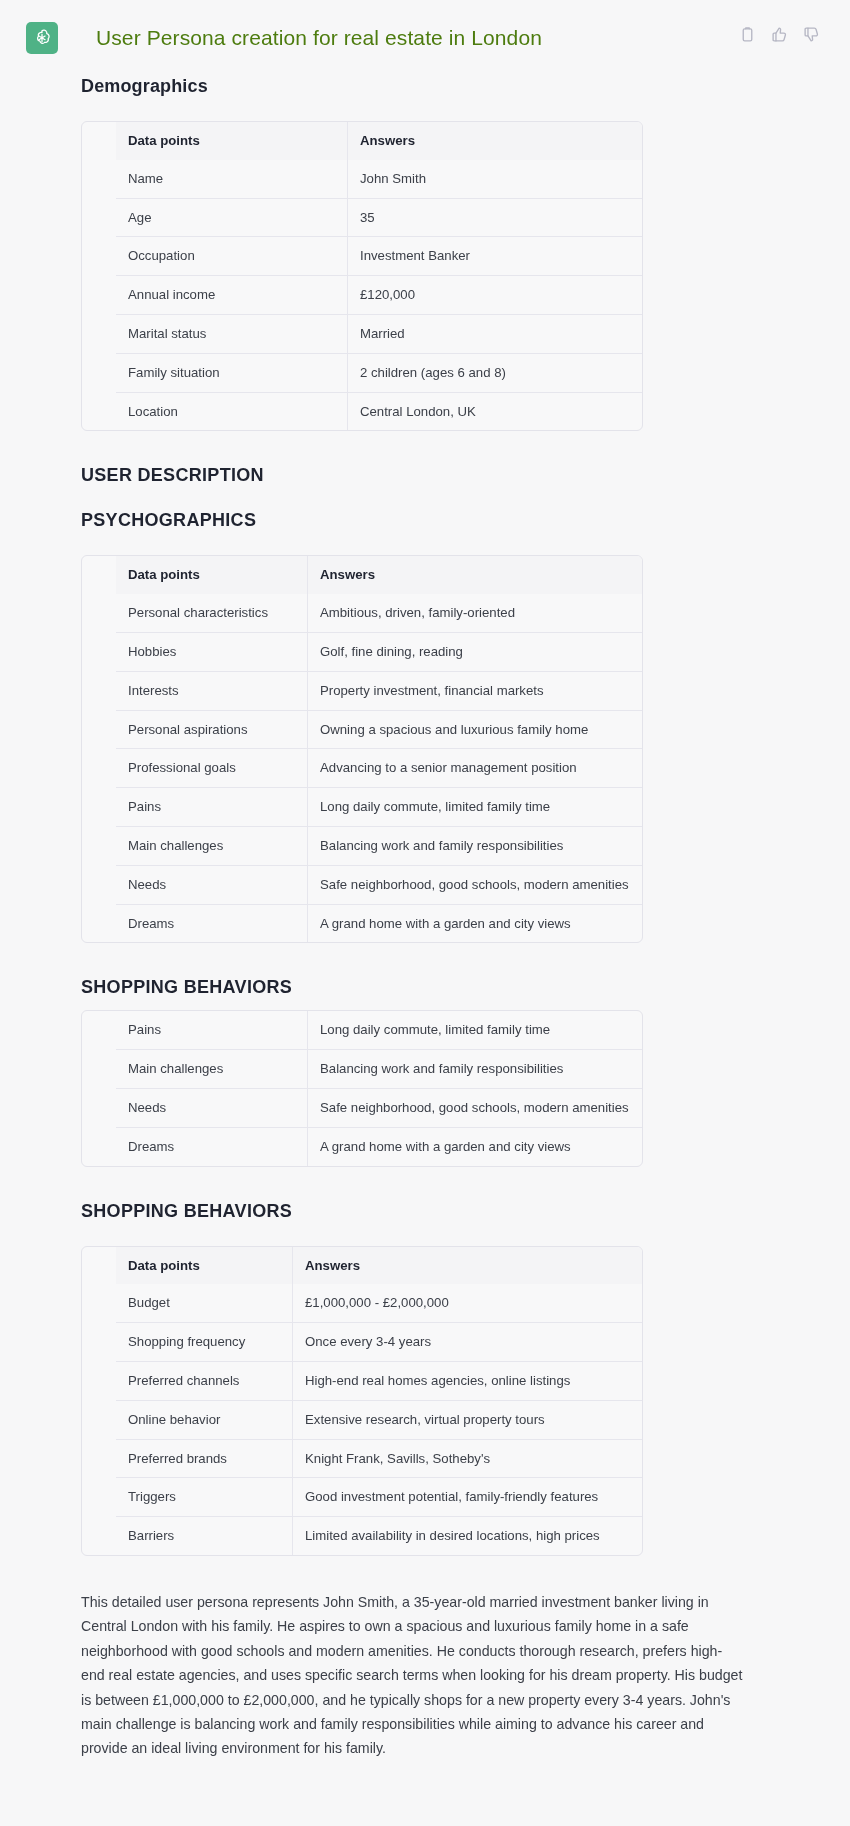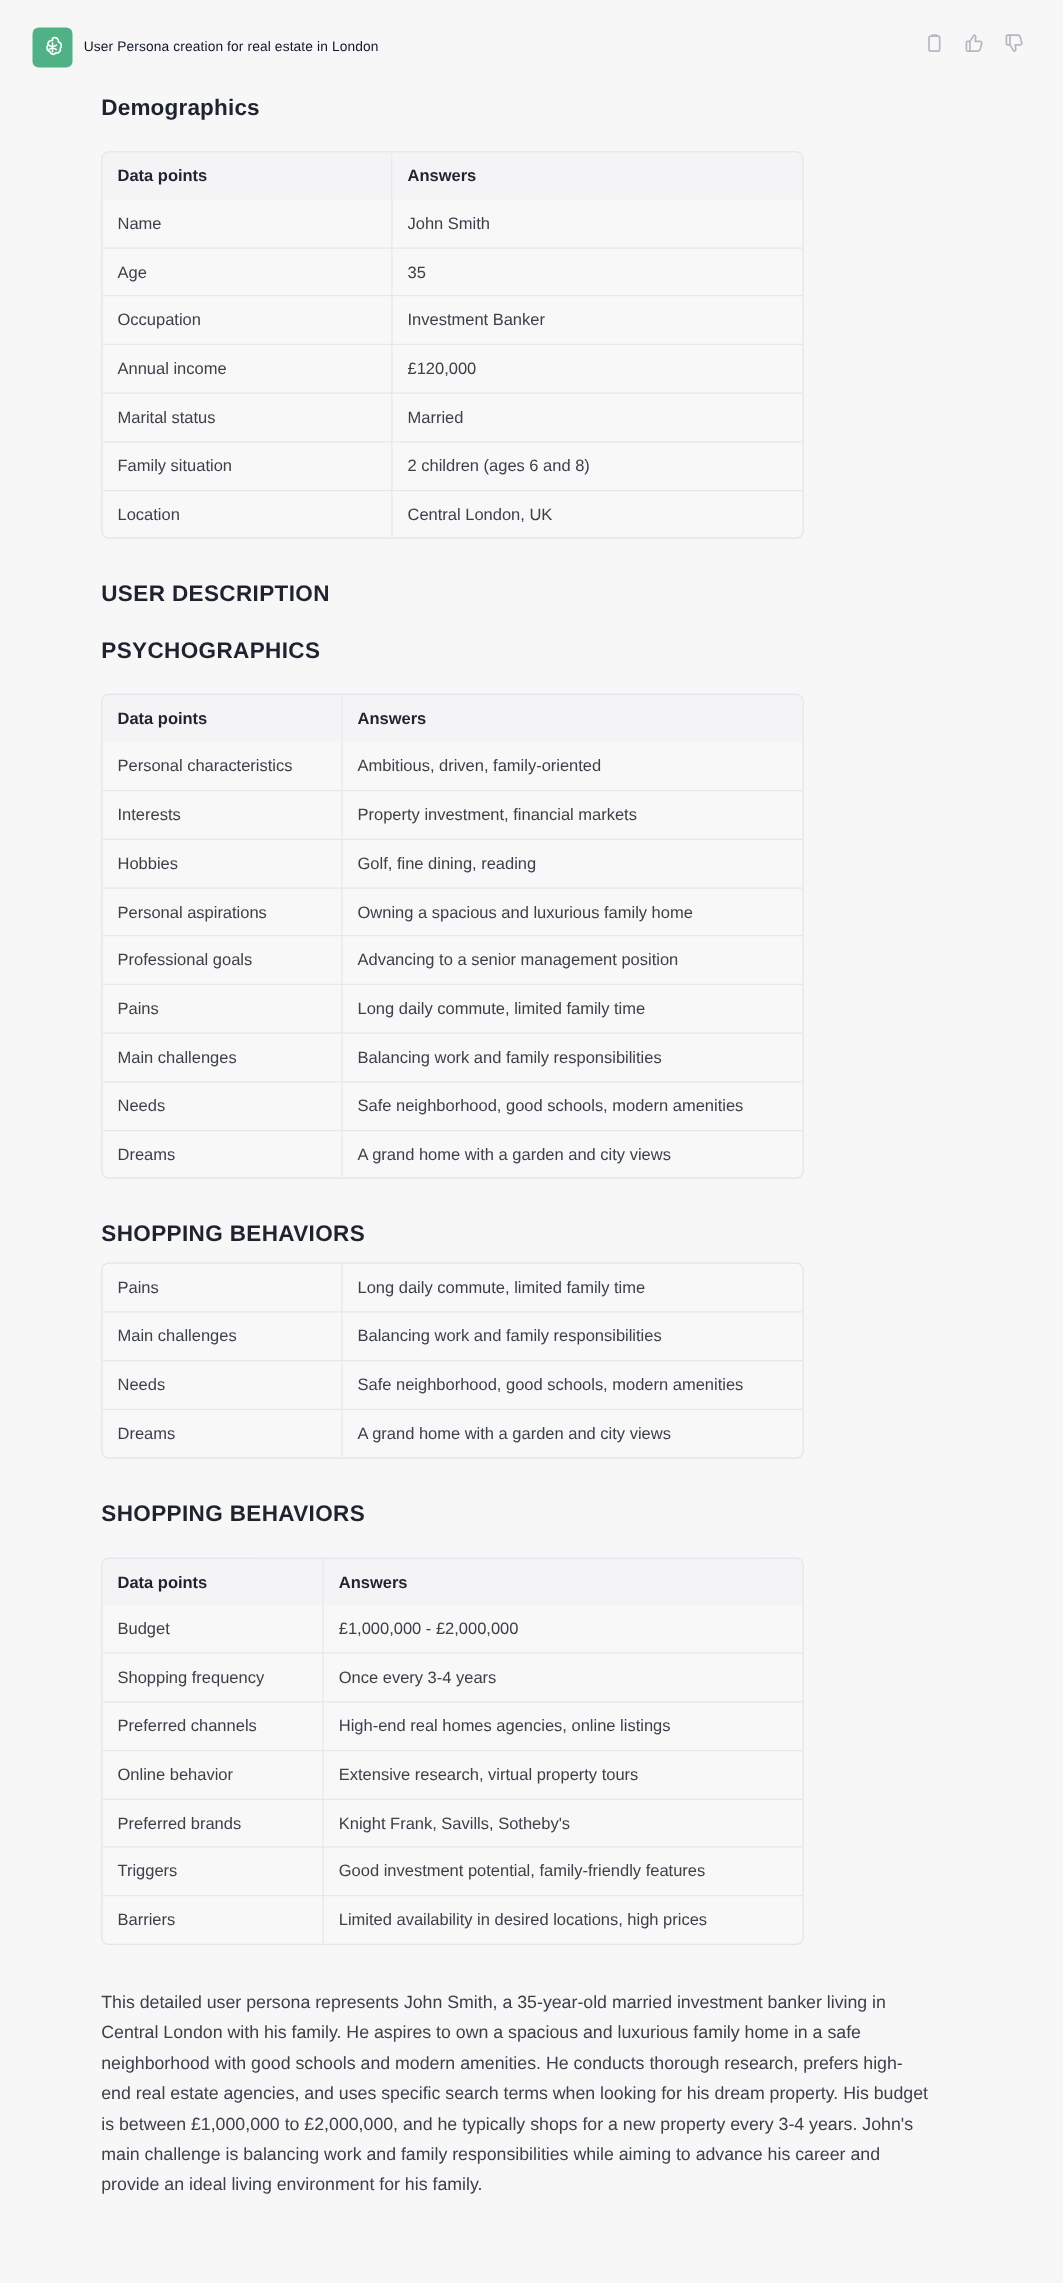--- a/index.html
+++ b/index.html
@@ -38,24 +38,24 @@
     border-radius: 5px;
     background: #4fb286;
     display: flex;
     align-items: center;
     justify-content: center;
     flex: 0 0 auto;
   }
   .avatar svg { display: block; }
 
   .msg-title {
-    margin-left: 9px;
-    font-size: 11px;
+    margin-left: 38px;
+    font-size: 21px;
     line-height: 32px;
-    color: #0f172a;
+    color: #4d7c0f;
     letter-spacing: 0.1px;
   }
 
   .action-icons {
     position: absolute;
     right: 30px;
     top: 26px;
     display: flex;
     gap: 15px;
     align-items: center;
@@ -90,20 +90,21 @@
   table.persona {
     border-collapse: separate;
     border-spacing: 0;
     width: 562px;
     background: #f8f8f9;
     border: 1px solid #e3e3ea;
     border-radius: 6px;
     overflow: hidden;
     font-size: 13.2px;
     margin-bottom: 34px;
+    padding-left: 34px;
   }
 
   table.persona th,
   table.persona td {
     text-align: left;
     padding: 9px 12px;
     border-bottom: 1px solid #e6e6ed;
     vertical-align: middle;
     line-height: 1.5;
   }
@@ -257,28 +258,28 @@
           <th>Data points</th>
           <th>Answers</th>
         </tr>
       </thead>
       <tbody>
         <tr>
           <td>Personal characteristics</td>
           <td>Ambitious, driven, family-oriented</td>
         </tr>
         <tr>
+          <td>Hobbies</td>
+          <td>Golf, fine dining, reading</td>
+        </tr>
+        <tr>
           <td>Interests</td>
           <td>Property investment, financial markets</td>
         </tr>
         <tr>
-          <td>Hobbies</td>
-          <td>Golf, fine dining, reading</td>
-        </tr>
-        <tr>
           <td>Personal aspirations</td>
           <td>Owning a spacious and luxurious family home</td>
         </tr>
         <tr>
           <td>Professional goals</td>
           <td>Advancing to a senior management position</td>
         </tr>
         <tr>
           <td>Pains</td>
           <td>Long daily commute, limited family time</td>

